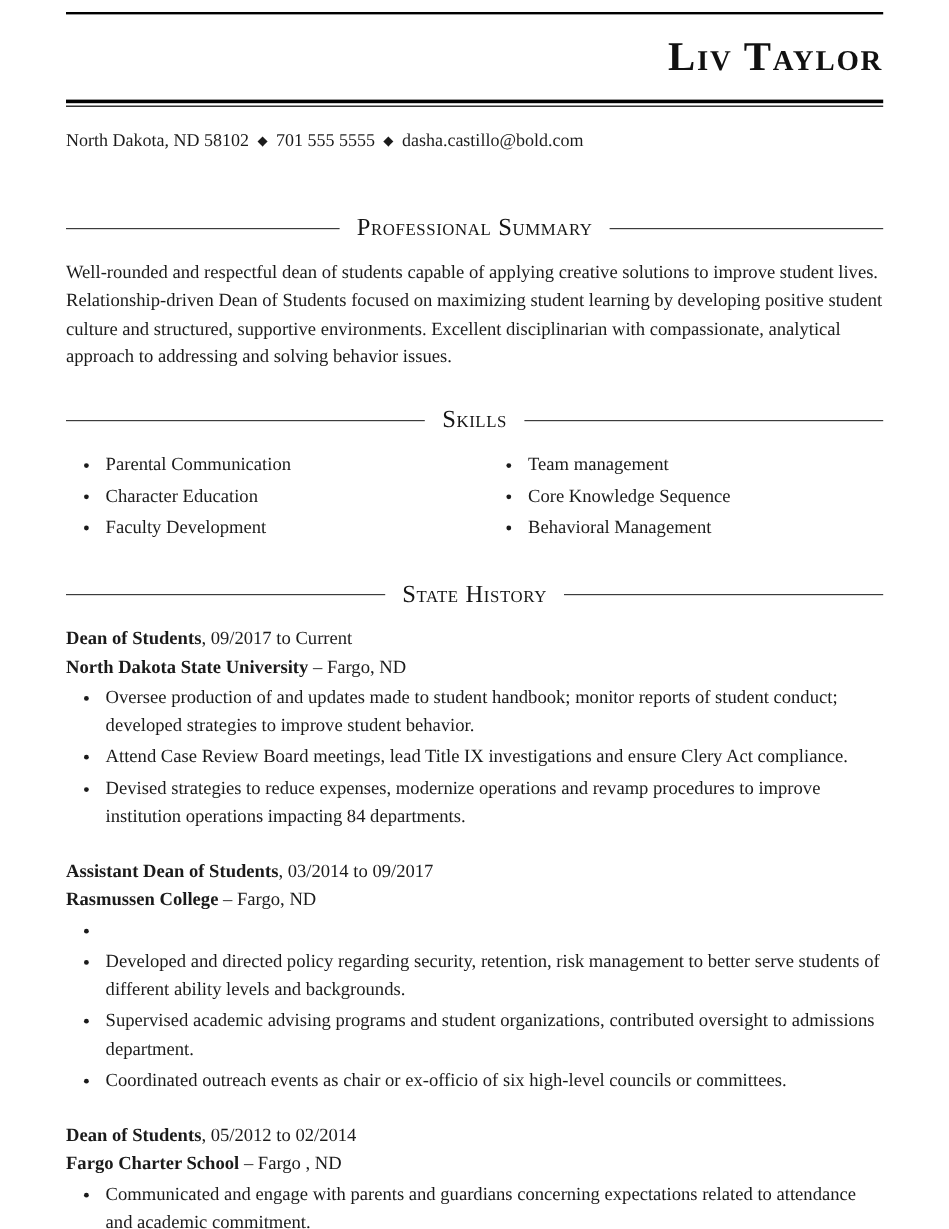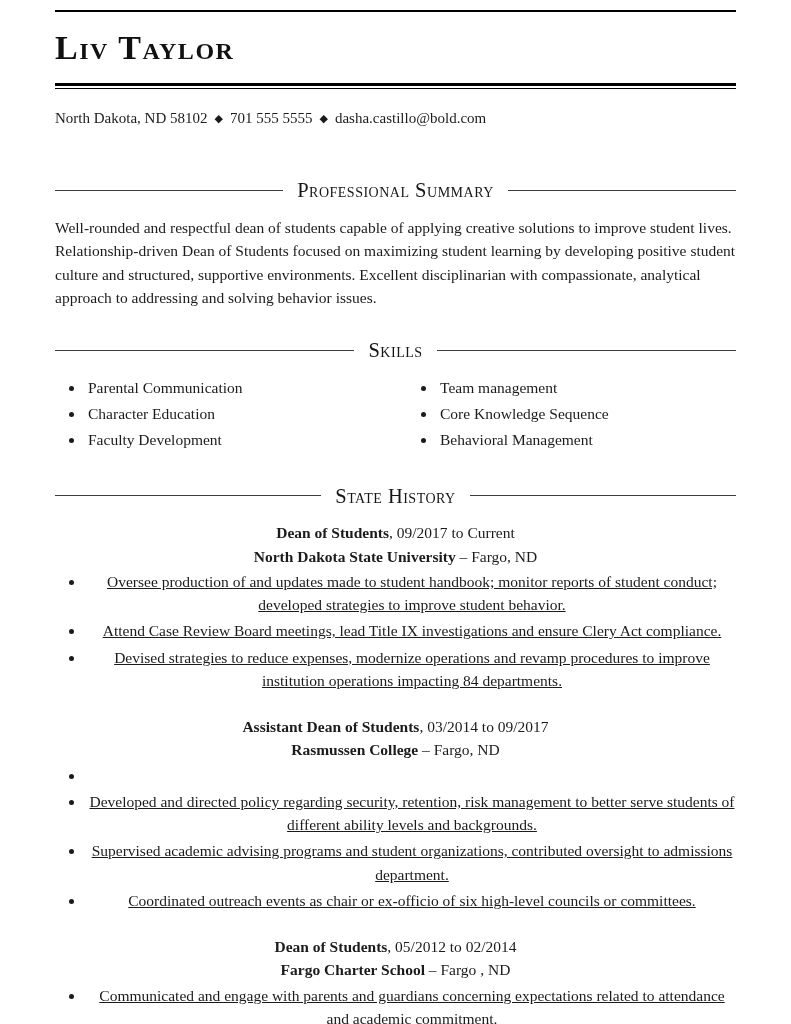--- a/index.html
+++ b/index.html
@@ -8,21 +8,21 @@
     width: 791px; height: 1024px; overflow: hidden;
     background: #ffffff; color: #1b1b1b;
     font-family: "Liberation Serif", "DejaVu Serif", serif;
     font-size: 15.5px; line-height: 1.5;
   }
   .page { padding: 10px 55px 0 55px; }
 
   .rule-top { border-top: 2px solid #000; }
 
   h1.name {
-    text-align: left; font-variant: small-caps; font-weight: 700;
+    text-align: right; font-variant: small-caps; font-weight: 700;
     font-size: 34px; letter-spacing: 1.5px; margin: 16px 0 14px 0;
     line-height: 1.2; color: #111;
   }
   .double-rule { height: 6px; border-top: 3px solid #000; border-bottom: 1px solid #000; }
 
   .contact { text-align: left; margin: 18px 0 0 0; font-size: 15px; font-family: Liberation Serif, serif; }
   .diamond { font-size: 11px; margin: 0 7px; vertical-align: 1px; }
 
   .section-heading { display: flex; align-items: center; margin: 26px 0 10px 0; }
   .section-heading.first { margin-top: 46px; }
@@ -34,23 +34,23 @@
 
   p.summary { margin: 0; }
 
   .skills-cols { display: flex; margin-top: 4px; align-items: center; }
   .skills-cols ul.left { width: 352px; flex: 0 0 352px; }
   .skills-cols ul.right { flex: 1; }
 
   ul { margin: 0; padding-left: 30px; list-style: disc; }
   li { padding-left: 3px; margin: 0 0 3px 0; min-height: 1.45em; }
 
-  .job { margin: 0 0 23px 0; text-align: center; }
+  .job { margin: 0 0 23px 0; }
   .job p { margin: 0; }
-  .job ul { margin-top: 2px; text-decoration: underline; }
+  .job ul { margin-top: 2px; }
   .b { font-weight: 700; }
 </style>
 </head>
 <body>
 
 <div class="page">
 
   <div class="rule-top"></div>
 
   <h1 class="name">Liv Taylor</h1>

